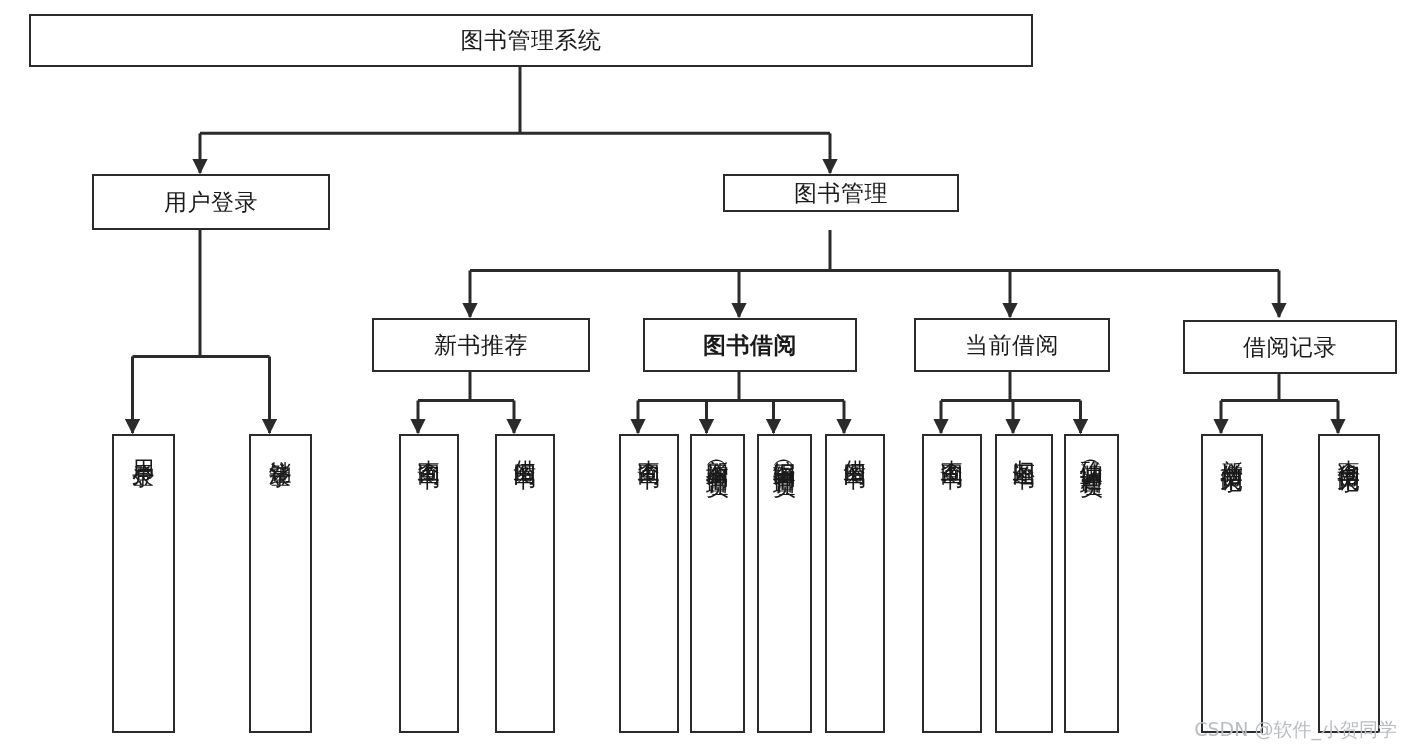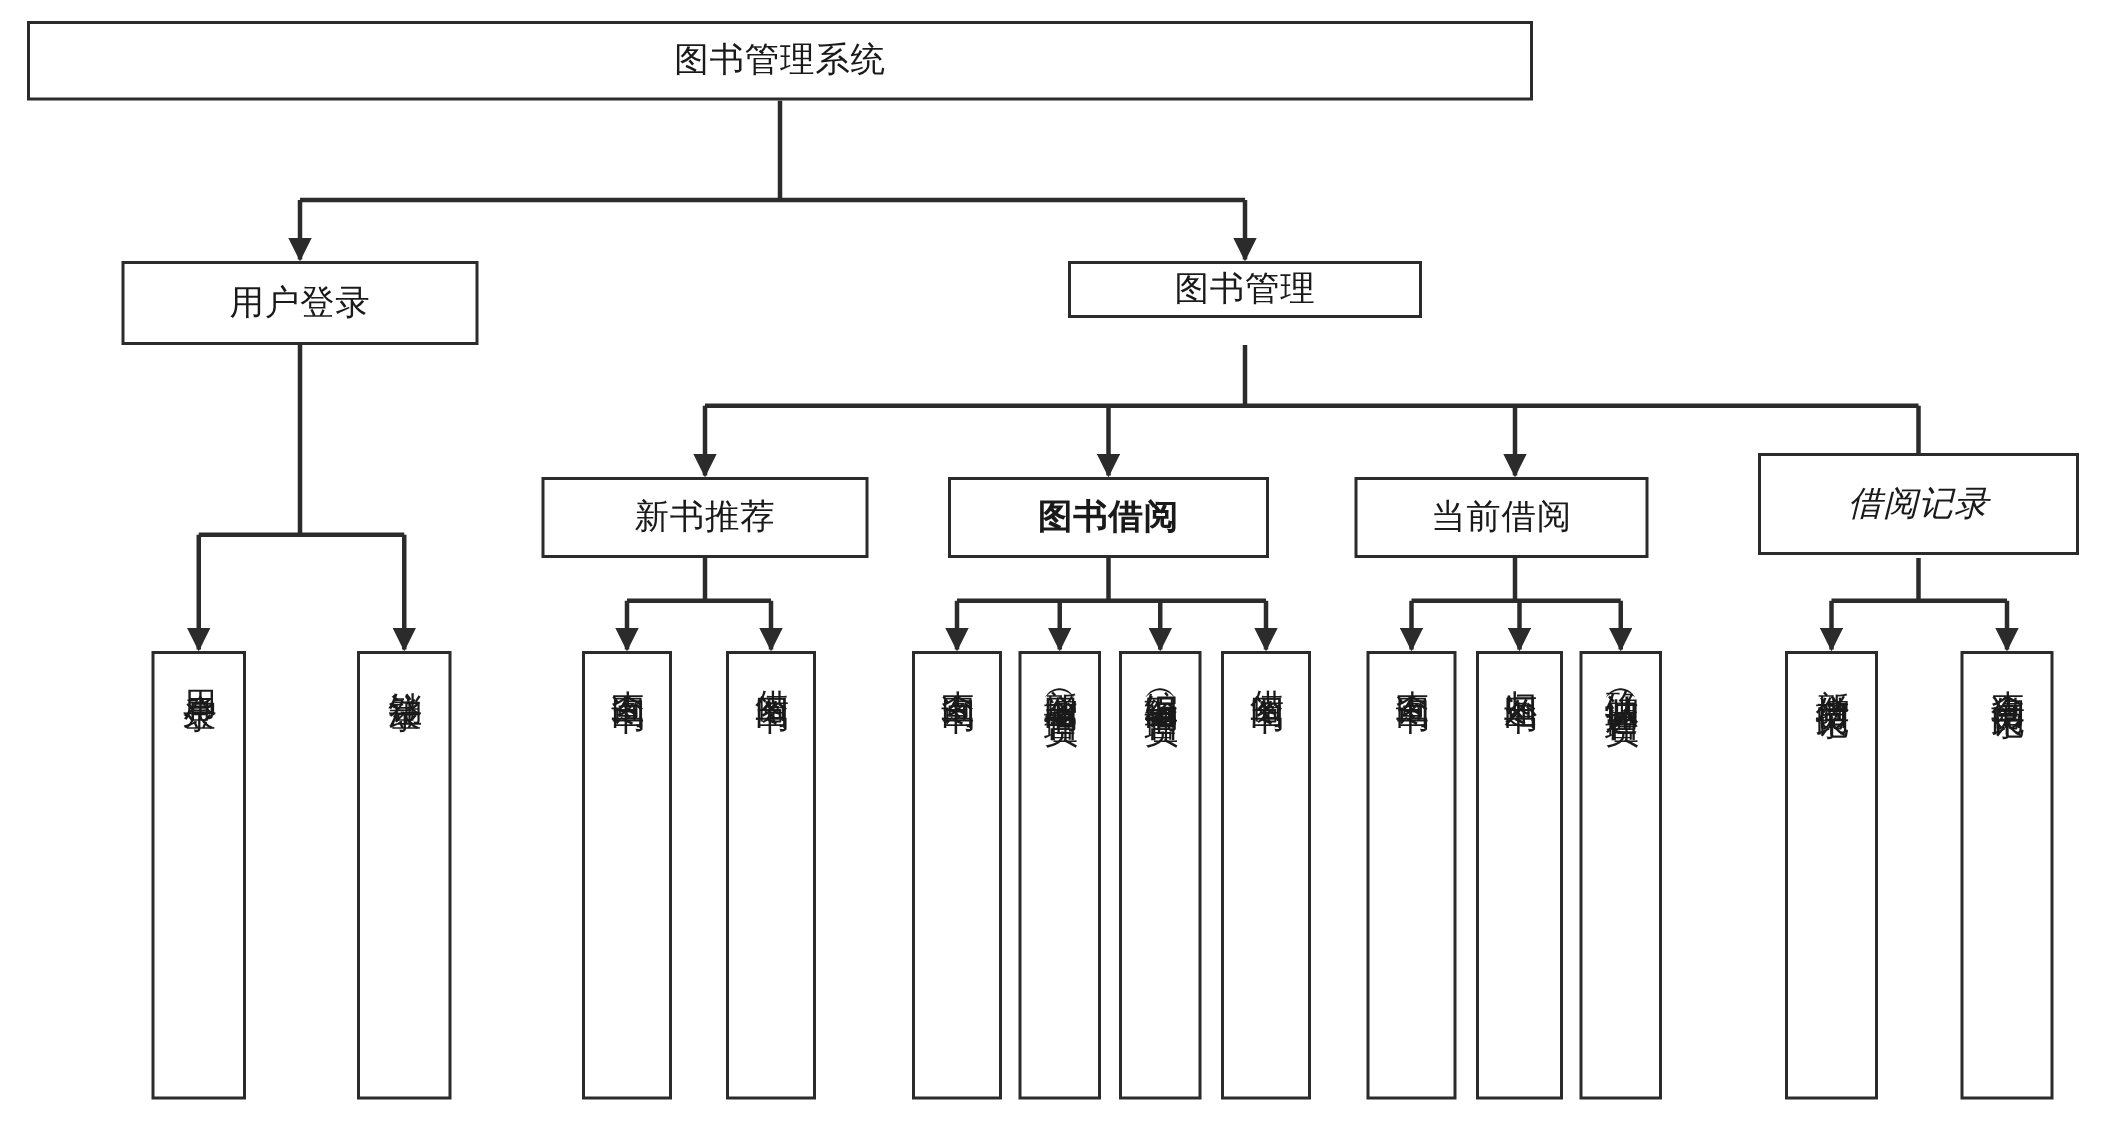--- a/index.html
+++ b/index.html
@@ -28,20 +28,21 @@
   }
   .node {
     position: absolute;
     box-sizing: border-box;
     background: #ffffff;
     border: 2.5px solid #2b2b2b;
     display: flex;
     align-items: center;
     justify-content: center;
     z-index: 2;
+    margin-left: 11px;
   }
   .node .node-label {
     color: #1a1a1a;
     text-align: center;
     line-height: 1.08;
     white-space: pre-wrap;
   }
   
   .node.horiz .node-label {
     font-size: 23px;
@@ -132,21 +133,21 @@
       </div>
       <div class="node horiz" style="left: 361px; top: 318px; width: 218px; height: 54px;">
         <span class="node-label">新书推荐</span>
       </div>
       <div class="node horiz" style="left: 632px; top: 318px; width: 214px; height: 54px; font-weight: bold;">
         <span class="node-label">图书借阅</span>
       </div>
       <div class="node horiz" style="left: 903px; top: 318px; width: 196px; height: 54px;">
         <span class="node-label">当前借阅</span>
       </div>
-      <div class="node horiz" style="left: 1172px; top: 302px; width: 214px; height: 68px; font-style: italic;">
+      <div class="node horiz" style="left: 1172px; top: 320px; width: 214px; height: 54px;">
         <span class="node-label">借阅记录</span>
       </div>
       <div class="node vert" style="left: 101px; top: 434px; width: 63px; height: 299px;">
         <span class="node-label">用户登录</span>
       </div>
       <div class="node vert" style="left: 238px; top: 434px; width: 63px; height: 299px;">
         <span class="node-label">注销登录</span>
       </div>
       <div class="node vert" style="left: 388px; top: 434px; width: 60px; height: 299px;">
         <span class="node-label">查询图书</span>
@@ -176,13 +177,14 @@
         <span class="node-label">确认归还（管理员）</span>
       </div>
       <div class="node vert" style="left: 1190px; top: 434px; width: 62px; height: 299px;">
         <span class="node-label">新增借阅记录</span>
       </div>
       <div class="node vert" style="left: 1307px; top: 434px; width: 62px; height: 299px;">
         <span class="node-label">查询借阅记录</span>
       </div>
     </div>
 
+  <div id="watermark">CSDN @软件_小贺同学</div>
 </div>
 
 </body></html>

